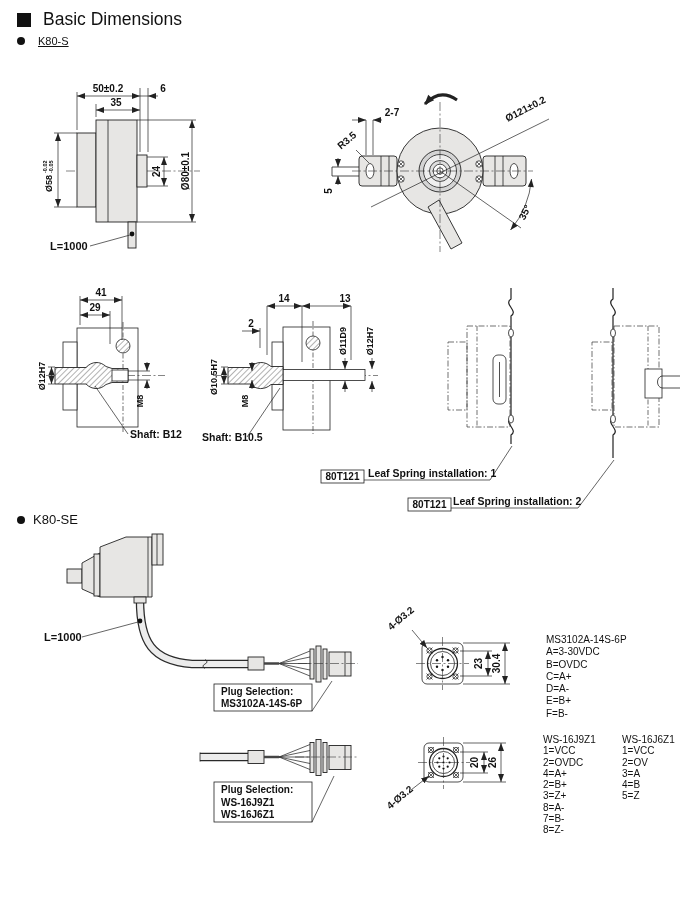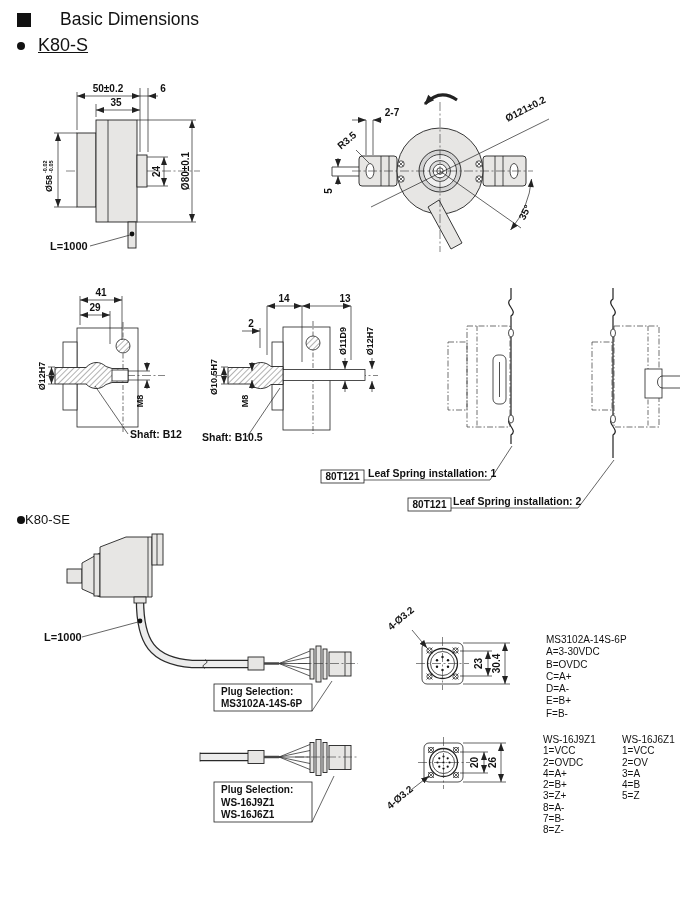--- a/index.html
+++ b/index.html
@@ -1,21 +1,21 @@
 <!DOCTYPE html>
 <html><head>
 <meta charset="utf-8">
 <style>
   html,body{margin:0;padding:0;background:#fff;}
   #page{position:relative;width:680px;height:906px;background:#fff;overflow:hidden;
         font-family:"Liberation Sans",sans-serif;color:#111;}
   .hdr{position:absolute;display:flex;align-items:center;}
-  .h1{left:17px;top:9px;gap:29px;font-size:17.5px;}
-  .h2{left:17px;top:35px;gap:13px;font-size:18px;text-decoration:underline;}
-  .h3{left:17px;top:512px;gap:0;font-size:13px;}
+  .h1{left:17px;top:9px;gap:12px;font-size:17.5px;}
+  .h2{left:17px;top:35px;gap:13px;font-size:11px;text-decoration:underline;}
+  .h3{left:17px;top:512px;gap:8px;font-size:13px;}
   .sq{width:14px;height:14px;background:#111;display:inline-block;}
   .dot{width:8px;height:8px;border-radius:50%;background:#111;display:inline-block;}
   svg{position:absolute;left:0;top:0;}
   svg text{font-family:"Liberation Sans",sans-serif;fill:#111;}
   .dt{font-size:10px;font-weight:700;}
   .dts{font-size:9px;font-weight:700;}
   .tol{font-size:5.5px;font-weight:700;}
   .cap{font-size:10.5px;font-weight:700;}
   .cap2{font-size:11px;font-weight:700;}
   .tb{font-size:10px;font-weight:700;}

